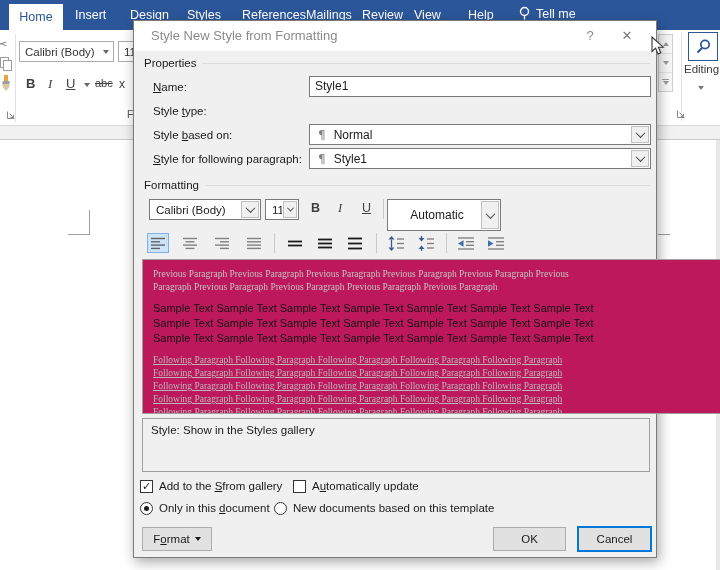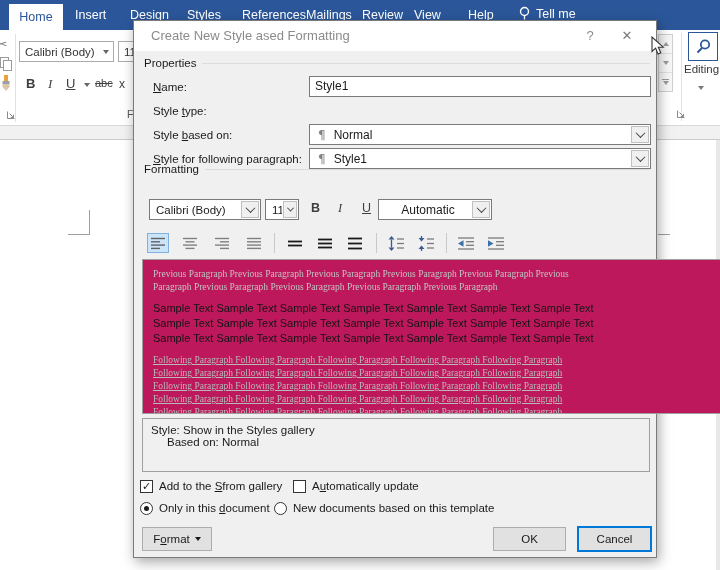--- a/index.html
+++ b/index.html
@@ -165,21 +165,21 @@
 
   <div class="abs strip"></div>
   <div class="abs doc"></div>
   <div class="abs doc-edge"></div>
   <div class="mark" style="left:89px; top:210px; width:1px; height:25px"></div>
   <div class="mark" style="left:68px; top:234px; width:22px; height:1px"></div>
   <div class="mark" style="left:658px; top:234px; width:12px; height:1px"></div>
 
   <div class="abs dialog">
     <div class="dlg-titlebar">
-      <span class="dlg-title">Create New Style ased Formatting</span>
+      <span class="dlg-title">Style New Style from Formatting</span>
       <span class="dlg-sysbtn" style="left:443px">?</span>
       <span class="dlg-sysbtn" style="left:480px; color:#7a7a7a">✕</span>
     </div>
 
     <div class="section-head" style="left:10px; top:36px">
       <span class="cap">Properties</span>
       <span class="rule"></span>
     </div>
 
     <span class="flabel" style="left:19px; top:60px"><span></span><span class="ak">N</span><span>ame:</span></span>
@@ -198,42 +198,42 @@
 
     <span class="flabel" style="left:19px; top:132px"><span></span><span class="ak">S</span><span>tyle for following paragraph:</span></span>
     <div class="combo" style="left:175px; top:127px; width:342px; height:21px">
       <span class="pil">¶</span>
       <span class="val" style="padding-left:0">Style1</span>
       <span class="drop">
           <span class="chev"></span>
         </span>
     </div>
 
-    <div class="section-head" style="left:10px; top:142px">
+    <div class="section-head" style="left:10px; top:158px">
       <span class="cap">Formatting</span>
       <span class="rule"></span>
     </div>
 
     <div class="combo" style="left:15px; top:178px; width:112px; height:21px">
       <span class="val" style="font-size:11.5px">Calibri (Body)</span>
       <span class="drop">
           <span class="chev"></span>
         </span>
     </div>
     <div class="combo" style="left:131px; top:178px; width:34px; height:21px">
       <span class="val" style="font-size:11.5px">11</span>
       <span class="drop" style="width:14px">
           <span class="chev" style="width:5px;height:5px"></span>
         </span>
     </div>
     <span class="fmt-btn-letter" style="left:177px; font-weight:bold">B</span>
     <span class="fmt-btn-letter" style="left:204px; font-family:'Liberation Serif',serif; font-style:italic">I</span>
     <span class="fmt-btn-letter" style="left:228px; text-decoration:underline">U</span>
     <div class="tsep" style="left:249px; top:178px"></div>
-    <div class="combo" style="left:244px; top:178px; width:114px; height:21px">
+    <div class="combo" style="left:253px; top:178px; width:114px; height:32px">
       <span class="val" style="text-align:center">Automatic</span>
       <span class="drop">
           <span class="chev"></span>
         </span>
     </div>
 
     <div class="toolbtn sel" style="left:13px">
       <svg width="15" height="13" viewBox="0 0 15 13">
         <g stroke="#5f6368" stroke-width="1.4">
             <line x1="0" y1="1.5" x2="14" y2="1.5"></line>
@@ -360,21 +360,20 @@
       <div class="gap8"></div>
       <div class="pline foll-t">Following Paragraph Following Paragraph Following Paragraph Following Paragraph Following Paragraph</div>
       <div class="pline foll-t">Following Paragraph Following Paragraph Following Paragraph Following Paragraph Following Paragraph</div>
       <div class="pline foll-t">Following Paragraph Following Paragraph Following Paragraph Following Paragraph Following Paragraph</div>
       <div class="pline foll-t">Following Paragraph Following Paragraph Following Paragraph Following Paragraph Following Paragraph</div>
       <div class="pline foll-t">Following Paragraph Following Paragraph Following Paragraph Following Paragraph Following Paragraph</div>
     </div>
 
     <div class="descbox">
       <div>Style: Show in the Styles gallery</div>
-      <div class="desc2">Based on: Normal</div>
     </div>
 
     <span class="checkbox" style="left:6px; top:459px">✓</span>
     <span class="optlbl" style="left:25px; top:459px"><span>Add to the </span><span class="ak">S</span><span>from gallery</span></span>
     <span class="checkbox" style="left:159px; top:459px"></span>
     <span class="optlbl" style="left:178px; top:459px"><span>A</span><span class="ak">u</span><span>tomatically update</span></span>
 
     <span class="radio" style="left:6px; top:481px">
         <span class="dot"></span>
       </span>

